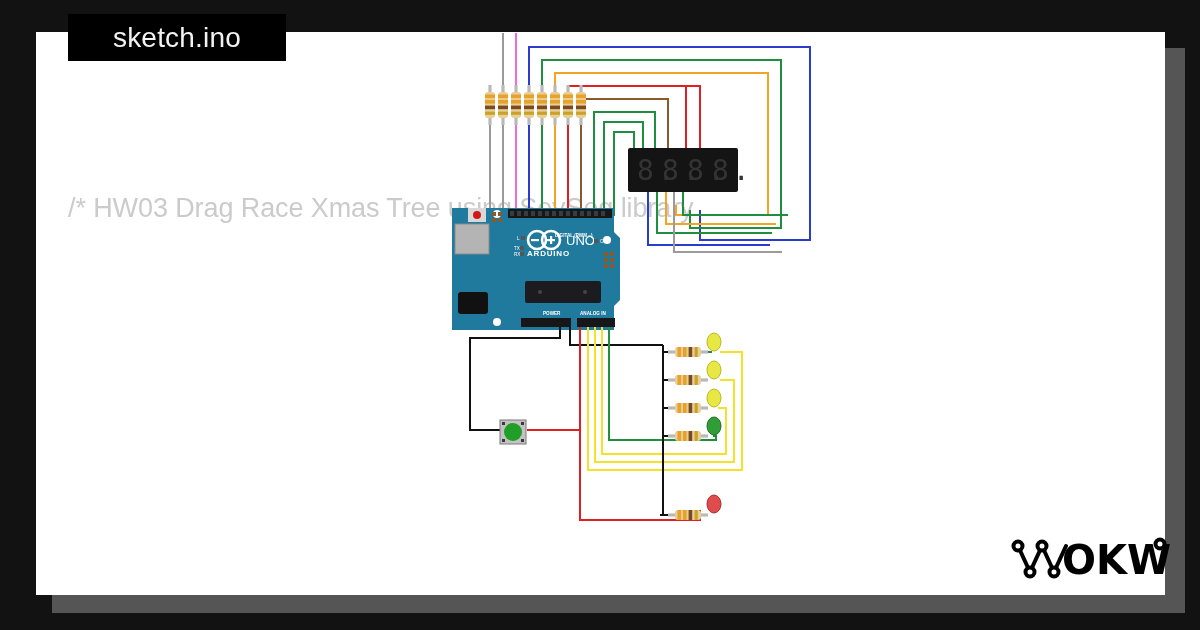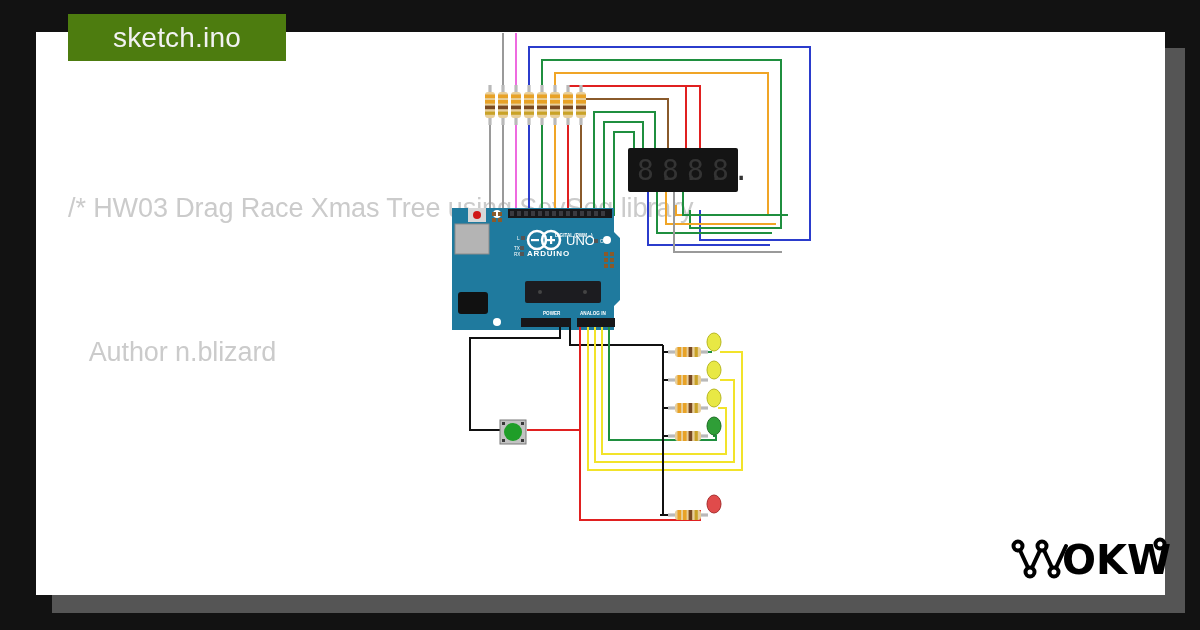--- a/index.html
+++ b/index.html
@@ -30,21 +30,21 @@
     line-height:48px;
     white-space:pre;
     font-family:"Liberation Sans", sans-serif;
     letter-spacing:-0.1px;
   }
   .code-line{ display:block; height:48px; }
   
   #tab{
     position:absolute; left:68px; top:14px;
     width:218px; height:47px;
-    background:#4d7c0f;
+    background:#000000;
     display:flex; align-items:center; justify-content:center;
     z-index:40;
   }
   #tab span{
     color:#f2f2f2; font-size:28px; letter-spacing:0.2px;
     font-family:"Liberation Sans", sans-serif;
   }
   
   #wokwi-logo{
     position:absolute; right:30px; bottom:42px;
@@ -55,21 +55,20 @@
 </style>
 </head>
 <body>
 
 <div id="card-shadow"></div>
 
 <div id="card">
 
   <div id="code-layer">
     <span class="code-line">/* HW03 Drag Race Xmas Tree using SevSeg library</span>
-    <span class="code-line">   Author n.blizard</span>
     
     
     
     
     
     
     
     
   </div>
 

